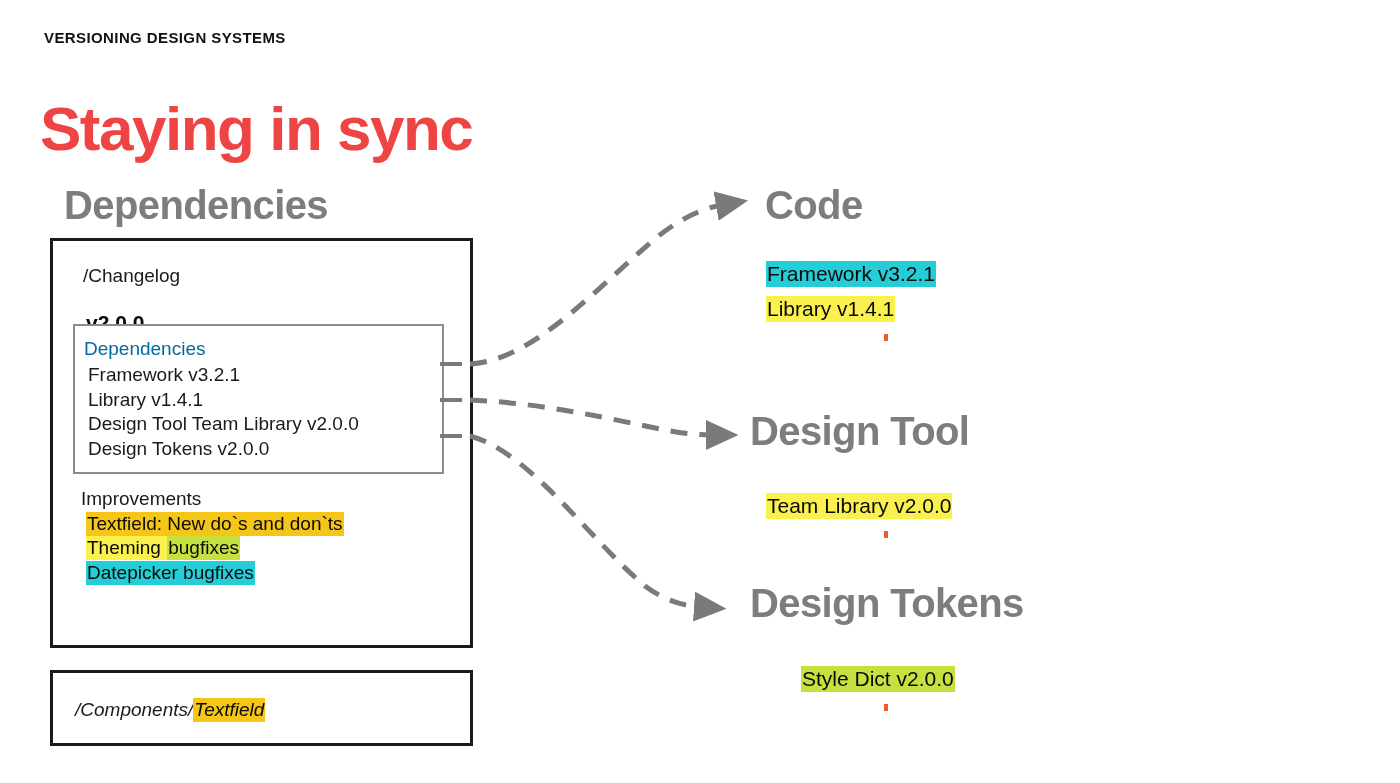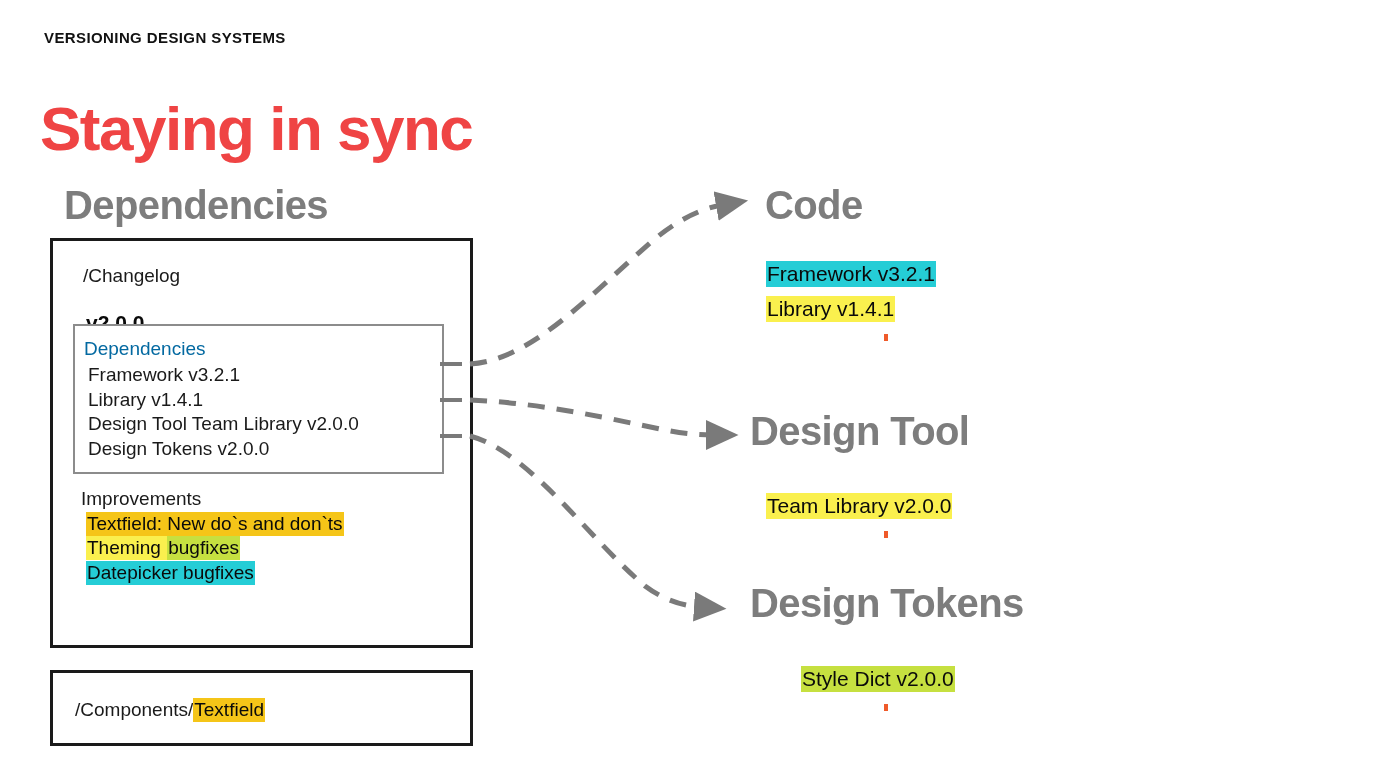--- a/index.html
+++ b/index.html
@@ -57,21 +57,21 @@
     position: absolute;
     background: #ffffff;
     border: 3px solid #1a1a1a;
   }
   #panel-changelog {
     left: 50px; top: 238px;
     width: 423px; height: 410px;
   }
   #panel-components {
     left: 50px; top: 670px;
-    width: 423px; height: 76px;
+    width: 423px; height: 76px; font-style: italic;
   }
 
   .path-line {
     position: absolute;
     left: 30px; top: 24px;
     font-size: 19px;
     color: #1a1a1a;
     white-space: nowrap;
   }
   .version-line {

